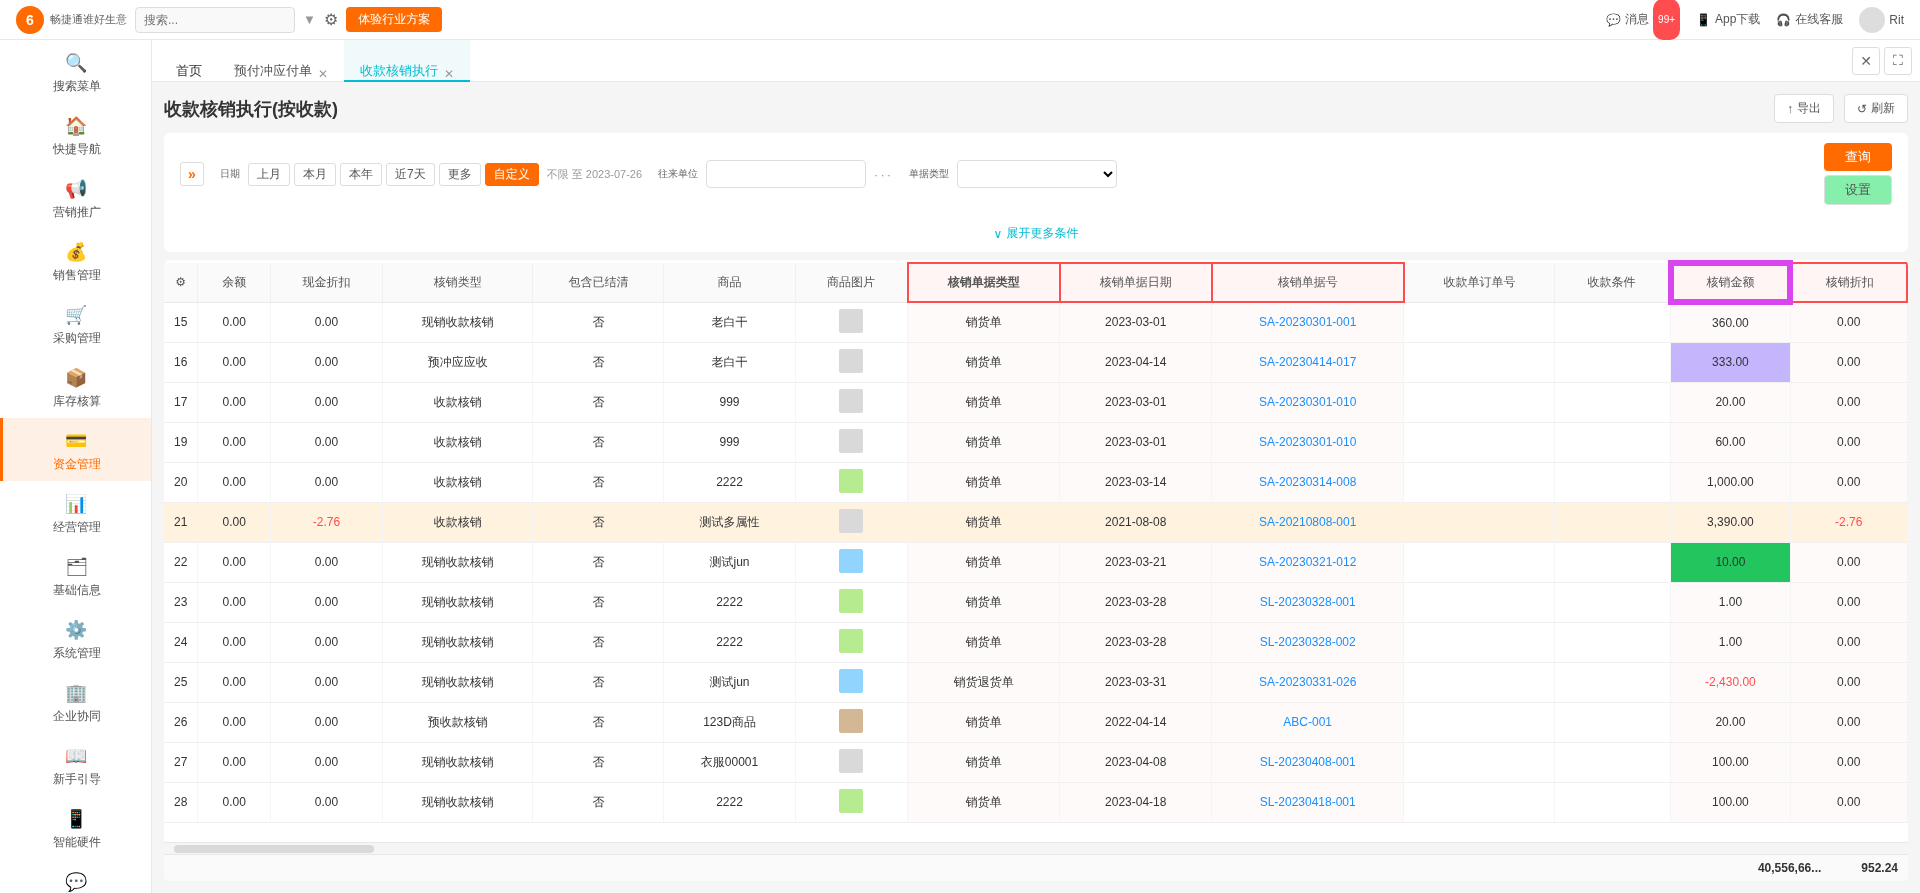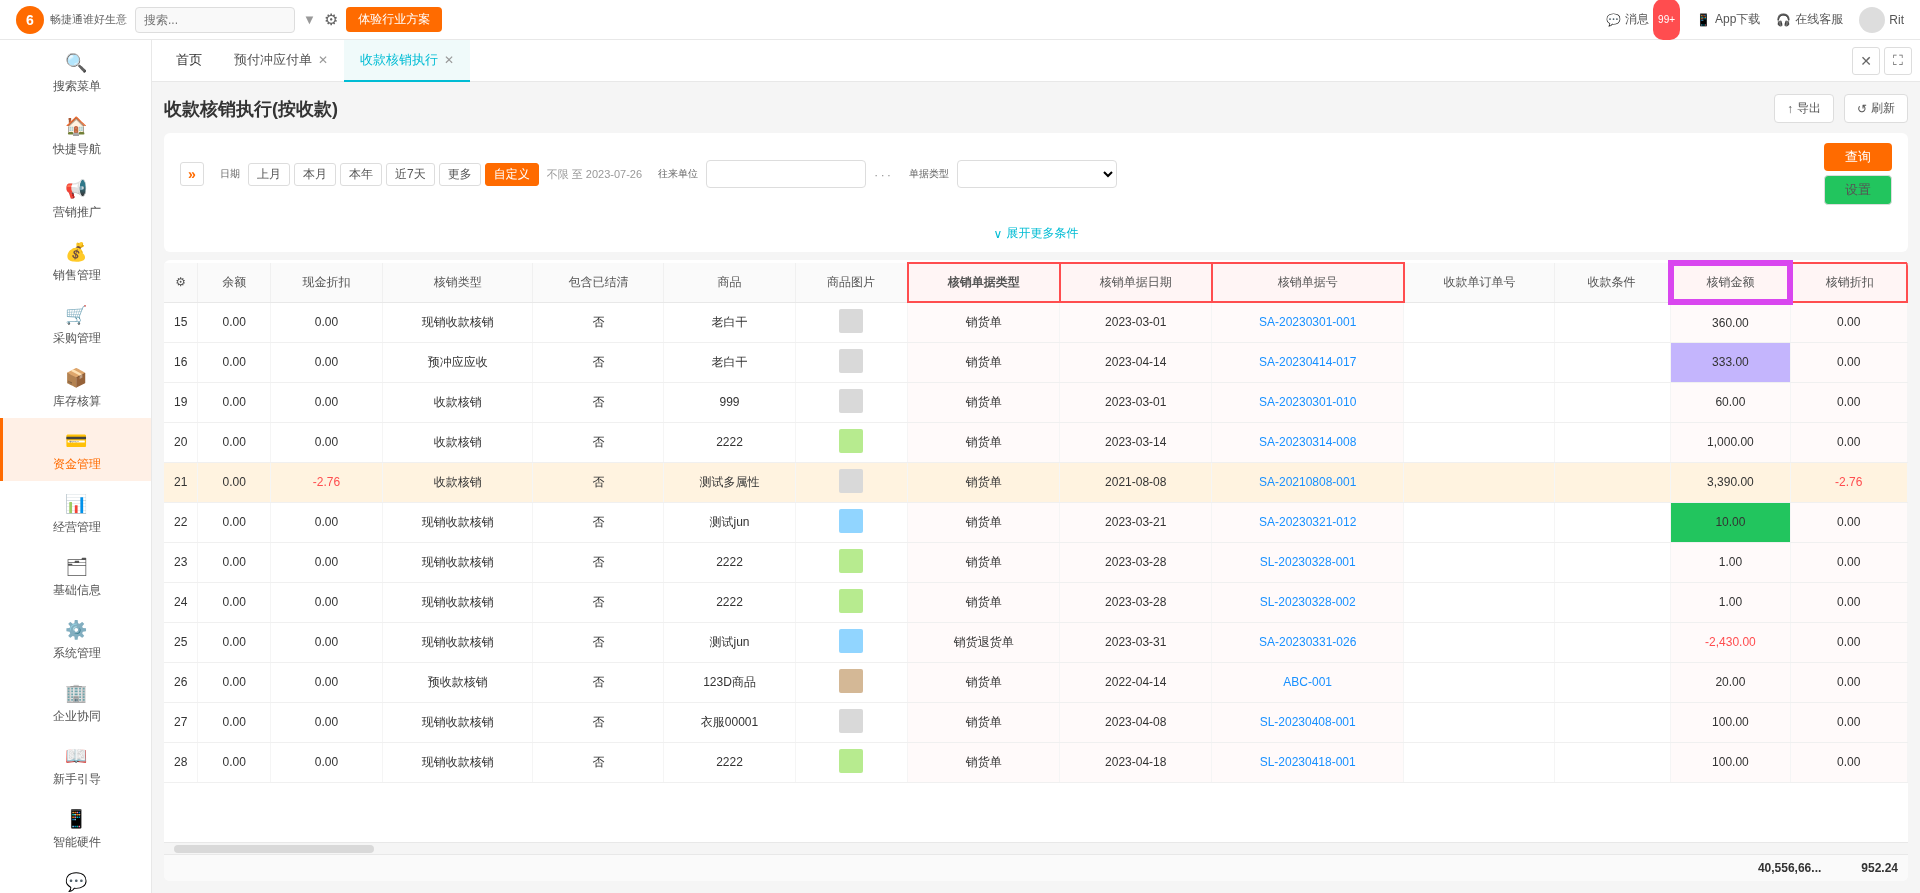--- a/index.html
+++ b/index.html
@@ -34,21 +34,21 @@
     .sidebar { width: 152px; background: #fff; border-right: 1px solid #e8e8e8; display: flex; flex-direction: column; flex-shrink: 0; overflow-y: auto; }
     .sidebar-item { display: flex; flex-direction: column; align-items: center; padding: 12px 0 8px; cursor: pointer; color: #555; font-size: 12px; gap: 4px; border-left: 3px solid transparent; }
     .sidebar-item.active { background: #fff0e6; color: #ff6b00; border-left: 3px solid #ff6b00; }
     .sidebar-icon { font-size: 18px; }
 
     
     .main-content { flex: 1; display: flex; flex-direction: column; overflow: hidden; }
 
     
     .tab-bar { height: 42px; background: #fff; border-bottom: 1px solid #e8e8e8; display: flex; align-items: center; padding: 0 8px; gap: 0; }
-    .tab-item { display: flex; align-items: center; gap: 6px; padding: 0 16px; height: 42px; font-size: 13px; cursor: pointer; color: #555; border-bottom: 2px solid transparent; }
+    .tab-item { display: flex; align-items: flex-end; gap: 6px; padding: 0 16px; height: 42px; font-size: 13px; cursor: pointer; color: #555; border-bottom: 2px solid transparent; }
     .tab-item.home { color: #333; }
     .tab-item.active { color: #00bcd4; border-bottom: 2px solid #00bcd4; background: #f0fafa; }
     .tab-close { font-size: 12px; color: #999; cursor: pointer; line-height: 1; }
     .tab-bar-actions { margin-left: auto; display: flex; align-items: center; gap: 4px; }
     .tab-action-btn { width: 28px; height: 28px; display: flex; align-items: center; justify-content: center; cursor: pointer; color: #666; font-size: 14px; border: 1px solid #ddd; border-radius: 3px; background: #fff; }
 
     
     .page-container { flex: 1; overflow: hidden; display: flex; flex-direction: column; background: #f5f5f5; padding: 12px; }
 
     
@@ -61,21 +61,21 @@
     .filter-bar { background: #fff; border-radius: 6px; padding: 10px 16px; margin-bottom: 8px; display: flex; align-items: center; gap: 16px; flex-wrap: wrap; }
     .filter-section { display: flex; align-items: center; gap: 8px; }
     .filter-label { font-size: 10px; color: #666; }
     .filter-btn-group { display: flex; gap: 4px; }
     .filter-btn { padding: 2px 8px; border: 1px solid #ddd; border-radius: 3px; background: #fff; cursor: pointer; font-size: 12px; color: #555; }
     .filter-btn.custom { background: #ff6b00; color: #fff; border-color: #ff6b00; }
     .filter-date { font-size: 11px; color: #999; }
     .filter-input { height: 28px; border: 1px solid #ddd; border-radius: 4px; padding: 0 8px; font-size: 12px; width: 160px; }
     .filter-select { height: 28px; border: 1px solid #ddd; border-radius: 4px; padding: 0 8px; font-size: 12px; width: 160px; background: #fff; }
     .query-btn { background: #ff6b00; color: #fff; border: none; border-radius: 4px; padding: 5px 16px; font-size: 13px; cursor: pointer; }
-    .settings-btn { background: #22c55e; color: #555; border: 1px solid #ddd; border-radius: 4px; padding: 5px 20px; font-size: 13px; cursor: pointer; }
+    .settings-btn { background: #86efac; color: #555; border: 1px solid #ddd; border-radius: 4px; padding: 5px 20px; font-size: 13px; cursor: pointer; }
     .expand-conditions { display: flex; align-items: center; gap: 4px; color: #00bcd4; cursor: pointer; font-size: 12px; }
 
     
     .table-area { flex: 1; background: #fff; border-radius: 6px; overflow: hidden; display: flex; flex-direction: column; }
     .table-wrapper { flex: 1; overflow: auto; }
     table { width: 100%; border-collapse: collapse; font-size: 12px; }
     thead tr { background: #fafafa; }
     th { padding: 8px 10px; border-bottom: 1px solid #e8e8e8; border-right: 1px solid #f0f0f0; text-align: center; font-weight: normal; color: #555; white-space: nowrap; position: sticky; top: 0; background: #fafafa; z-index: 1; }
     td { padding: 6px 10px; border-bottom: 1px solid #f0f0f0; border-right: 1px solid #f5f5f5; text-align: center; white-space: nowrap; color: #333; }
     .link-text { color: #1890ff; cursor: pointer; text-decoration: none; }
@@ -334,20 +334,36 @@
     <td><span class="img-thumb gray"></span></td>
     <td style="background:#fffafa;">销货单</td>
     <td style="background:#fffafa;">2023-04-14</td>
     <td style="background:#fffafa;"><a class="link-text">SA-20230414-017</a></td>
     <td></td>
     <td></td>
     <td style="background:#c4b5fd;">333.00</td>
     <td style="background:#fffafa;">0.00</td>
   </tr>
                 <tr>
+    <td>17</td>
+    <td>0.00</td>
+    <td>0.00</td>
+    <td>收款核销</td>
+    <td>否</td>
+    <td>999</td>
+    <td><span class="img-thumb gray"></span></td>
+    <td style="background:#fffafa;">销货单</td>
+    <td style="background:#fffafa;">2023-03-01</td>
+    <td style="background:#fffafa;"><a class="link-text">SA-20230301-010</a></td>
+    <td></td>
+    <td></td>
+    <td style="background:#fffafa;">20.00</td>
+    <td style="background:#fffafa;">0.00</td>
+  </tr>
+                <tr>
     <td>19</td>
     <td>0.00</td>
     <td>0.00</td>
     <td>收款核销</td>
     <td>否</td>
     <td>999</td>
     <td><span class="img-thumb gray"></span></td>
     <td style="background:#fffafa;">销货单</td>
     <td style="background:#fffafa;">2023-03-01</td>
     <td style="background:#fffafa;"><a class="link-text">SA-20230301-010</a></td>

